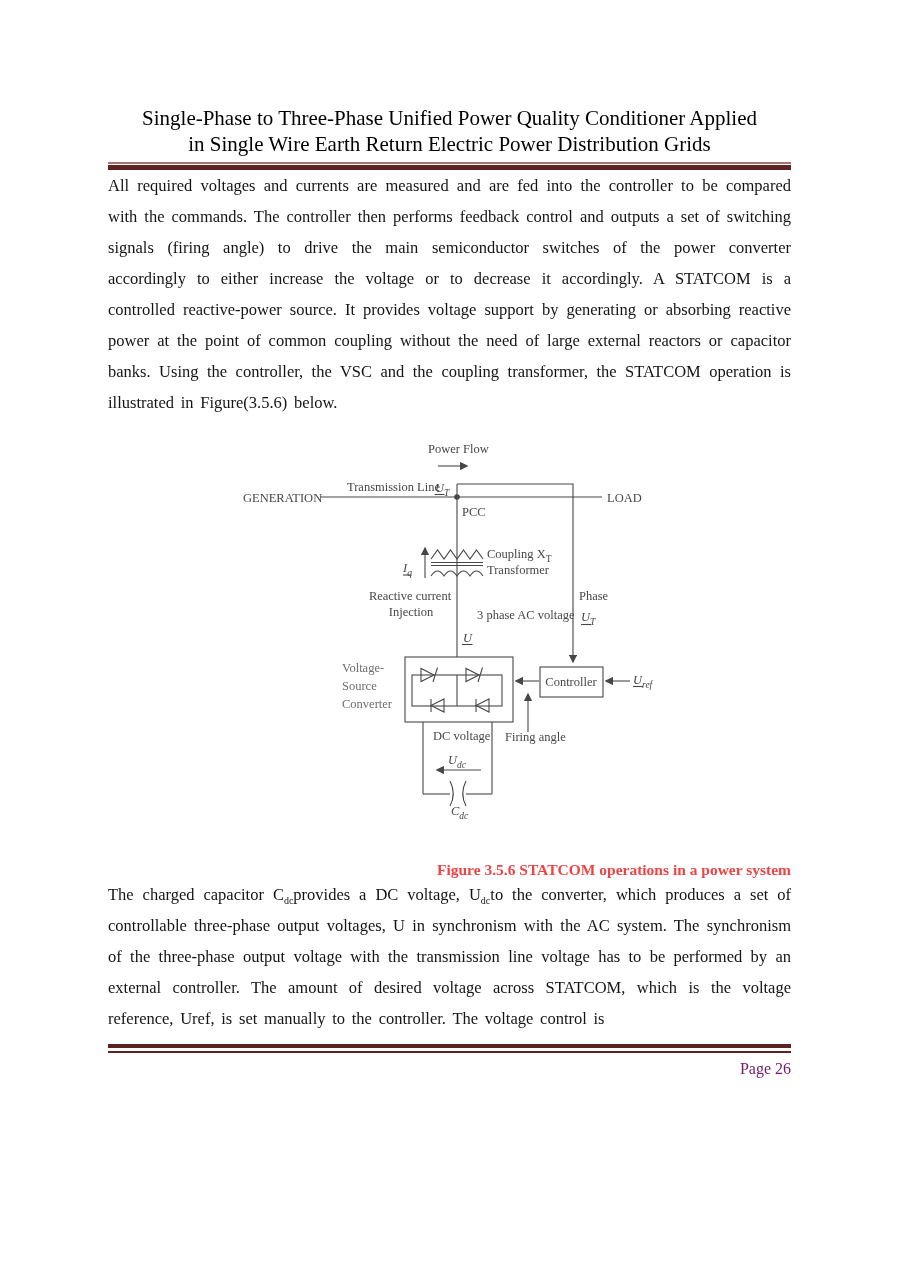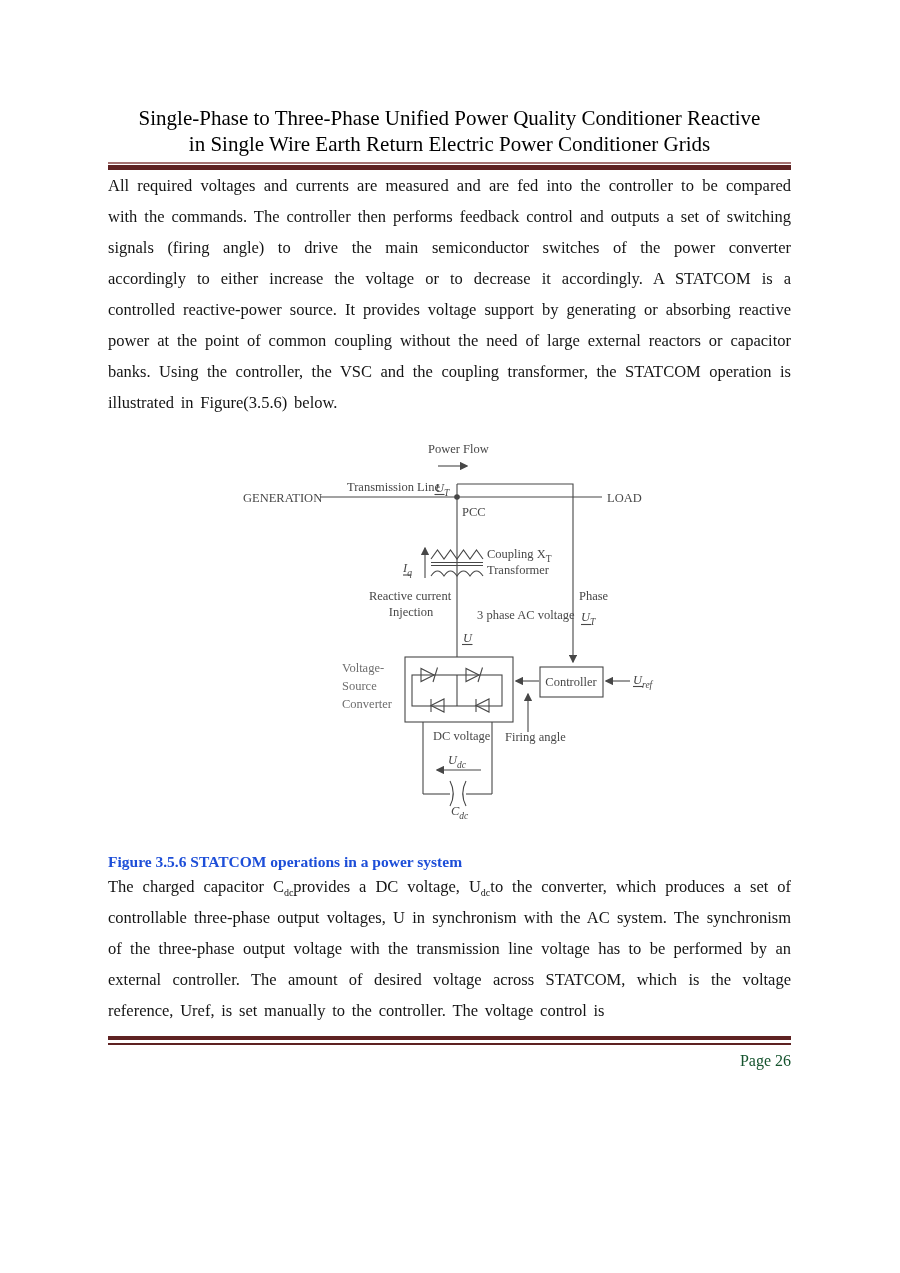--- a/index.html
+++ b/index.html
@@ -29,45 +29,45 @@
   .body-par {
     font-size:16.5px;
     line-height:31px;
     text-align:justify;
     word-spacing:2.6px;
   }
   .body-par sub { font-size:10px; line-height:0; }
   .fig { margin-top:18px; text-align:center; display:block; }
   .fig svg { display:inline-block; }
   .caption {
-    margin-top:18px;
-    text-align:left;
+    margin-top:26px;
+    text-align:right;
     font-weight:bold;
     font-size:15.5px;
-    color:#1d4ed8;
+    color:#ef4444;
   }
   .par2 { margin-top:0; }
   .frule { margin-top:10px; }
   .frule-thick { height:4px; background:var(--rule-dark, #5e2222); margin-bottom:3px; }
   .frule-thin  { height:1.5px; background:var(--rule-dark, #5e2222); }
   .pageno {
     margin-top:7px;
     text-align:right;
     font-size:16px;
-    color:#14532d;
+    color:#701a75;
   }
 </style>
 </head>
 <body>
 
 <div class="page">
 
   <div class="title">
-    <div>Single-Phase to Three-Phase Unified Power Quality Conditioner Reactive</div>
-    <div>in Single Wire Earth Return Electric Power Conditioner Grids</div>
+    <div>Single-Phase to Three-Phase Unified Power Quality Conditioner Applied</div>
+    <div>in Single Wire Earth Return Electric Power Distribution Grids</div>
   </div>
 
   <div class="hrule">
     <div class="hrule-thin"></div>
     <div class="hrule-thick"></div>
   </div>
 
   <p class="body-par"><span>All required voltages and currents are measured and are fed into the controller to be compared with the commands. The controller then performs feedback control and outputs a set of switching signals (firing angle) to drive the main semiconductor switches of the power converter accordingly to either increase the voltage or to decrease it accordingly. A STATCOM is a controlled reactive-power source. It provides voltage support by generating or absorbing reactive power at the point of common coupling without the need of large external reactors or capacitor banks. Using the controller, the VSC and the coupling transformer, the STATCOM operation is illustrated in Figure(3.5.6) below.</span></p>
 
   <figure class="fig">

